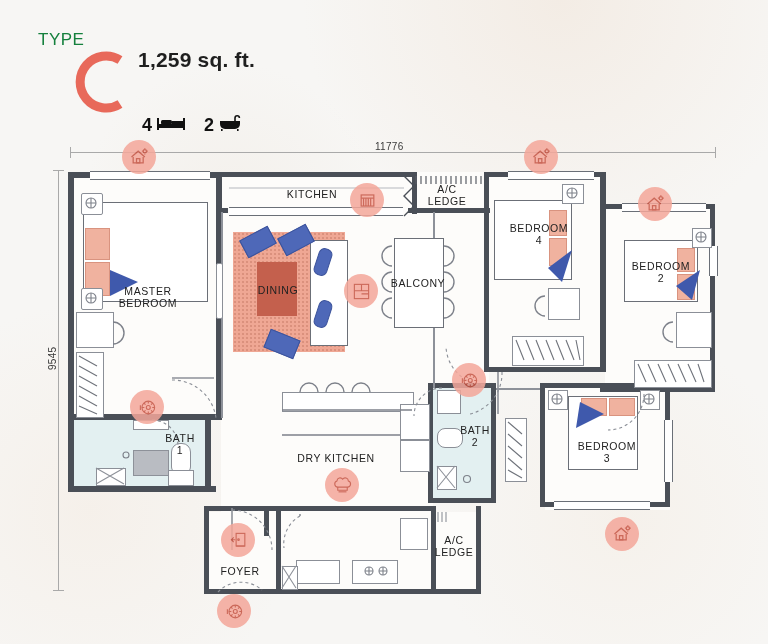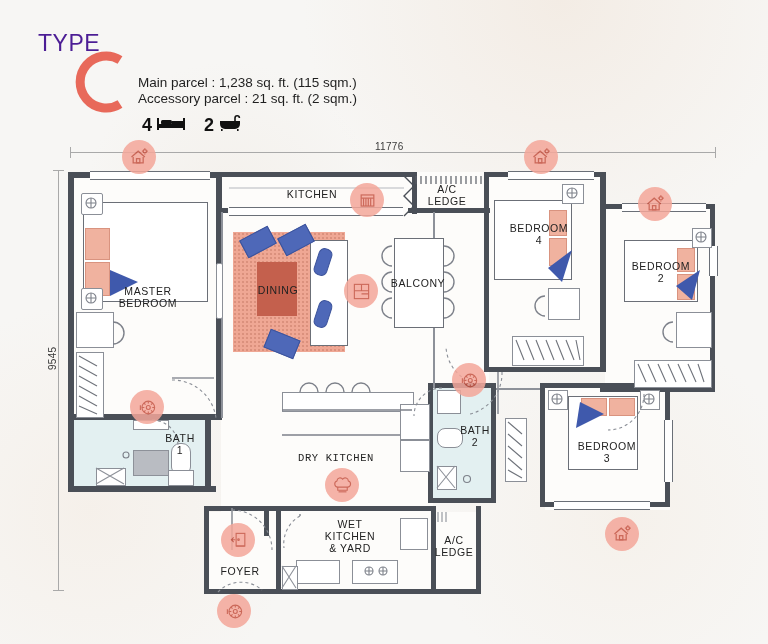--- a/index.html
+++ b/index.html
@@ -15,21 +15,21 @@
     background:radial-gradient(circle at 50% 50%, rgba(240,228,216,.55), rgba(255,255,255,0) 70%);}
   .sw2{width:420px;height:420px;left:-120px;top:300px;
     background:radial-gradient(circle at 50% 50%, rgba(243,233,222,.45), rgba(255,255,255,0) 70%);}
   .sw3{width:380px;height:380px;left:430px;top:330px;
     background:radial-gradient(circle at 50% 50%, rgba(244,236,226,.5), rgba(255,255,255,0) 70%);}
   .sw4{width:300px;height:300px;left:80px;top:60px;
     background:radial-gradient(circle at 50% 50%, rgba(238,231,222,.4), rgba(255,255,255,0) 70%);}
 
   
   #header{position:absolute;left:38px;top:22px;width:420px;height:110px;}
-  .type-word{position:absolute;left:0;top:8px;font-size:23px;letter-spacing:.5px;color:#4c1d95;}
+  .type-word{position:absolute;left:0;top:8px;font-size:17px;letter-spacing:.5px;color:#15803d;}
   .type-letter{position:absolute;left:30px;top:26px;width:60px;height:68px;}
   .type-letter svg{display:block;}
   .sqft{position:absolute;left:100px;top:26px;font-size:21px;font-weight:bold;color:#1f1f1f;letter-spacing:.2px;}
   .parcel1{position:absolute;left:100px;top:53px;font-size:13.5px;color:#1f1f1f;}
   .parcel2{position:absolute;left:100px;top:69px;font-size:13.5px;color:#1f1f1f;}
   .counts{position:absolute;left:104px;top:92px;display:flex;align-items:center;gap:18px;}
   .cnt{display:flex;align-items:center;gap:4px;font-size:18px;font-weight:bold;color:#111;}
 
   
   #plan{position:absolute;left:0;top:0;width:768px;height:644px;}
@@ -71,22 +71,21 @@
 
 <div id="header">
   <div class="type-word">TYPE</div>
 
   <div class="type-letter">
     <svg width="60" height="68" viewBox="0 0 60 68">
       <path d="M52 12 A26 26 0 1 0 52 56" fill="none" stroke="#e8695a" stroke-width="9" stroke-linecap="butt"></path>
     </svg>
   </div>
 
-  <div class="parcel1">Main parcel : 1,238 sq. ft. (115 sqm.)</div>
-  <div class="parcel2">Accessory parcel : 21 sq. ft. (2 sqm.)</div>
+  <div class="sqft">1,259 sq. ft.</div>
 
   <div class="counts">
     <div class="cnt">
       <span>4</span>
       <span>
         <svg width="30" height="16" viewBox="0 0 30 16">
           <rect x="1" y="3" width="2" height="12" fill="#111"></rect>
           <rect x="27" y="3" width="2" height="12" fill="#111"></rect>
           <rect x="3" y="9" width="24" height="4" fill="#111"></rect>
           <rect x="5" y="5" width="11" height="4.5" rx="1.5" fill="#111"></rect>
@@ -355,22 +354,21 @@
   <div class="room-label" style="left:100px;top:285px;width:96px;">MASTER<br>BEDROOM</div>
   <div class="room-label" style="left:272px;top:188px;width:80px;">KITCHEN</div>
   <div class="room-label" style="left:424px;top:183px;width:46px;">A/C<br>LEDGE</div>
   <div class="room-label" style="left:248px;top:284px;width:60px;">DINING</div>
   <div class="room-label" style="left:390px;top:277px;width:56px;">BALCONY</div>
   <div class="room-label" style="left:506px;top:222px;width:66px;">BEDROOM<br>4</div>
   <div class="room-label" style="left:628px;top:260px;width:66px;">BEDROOM<br>2</div>
   <div class="room-label" style="left:574px;top:440px;width:66px;">BEDROOM<br>3</div>
   <div class="room-label" style="left:160px;top:432px;width:40px;">BATH<br>1</div>
   <div class="room-label" style="left:455px;top:424px;width:40px;">BATH<br>2</div>
-  <div class="room-label" style="left:290px;top:452px;width:92px;font-family:Liberation Mono, monospace;">DRY KITCHEN</div>
-  <div class="room-label" style="left:320px;top:518px;width:60px;">WET<br>KITCHEN<br>&amp; YARD</div>
+  <div class="room-label" style="left:290px;top:452px;width:92px;">DRY KITCHEN</div>
   <div class="room-label" style="left:212px;top:565px;width:56px;">FOYER</div>
   <div class="room-label" style="left:432px;top:534px;width:44px;">A/C<br>LEDGE</div>
 
   <div class="badge" style="left:122px;top:140px;">
     <span>
       <svg width="20" height="20" viewBox="0 0 24 24" fill="none" stroke="#c4503f" stroke-width="1.5">
         <path d="M3 12 L11 5 L19 12"></path>
           <path d="M5 12 v7 h12 v-7"></path>
           <rect x="9" y="14" width="4" height="5"></rect>
         <circle cx="19" cy="5" r="2"></circle>

